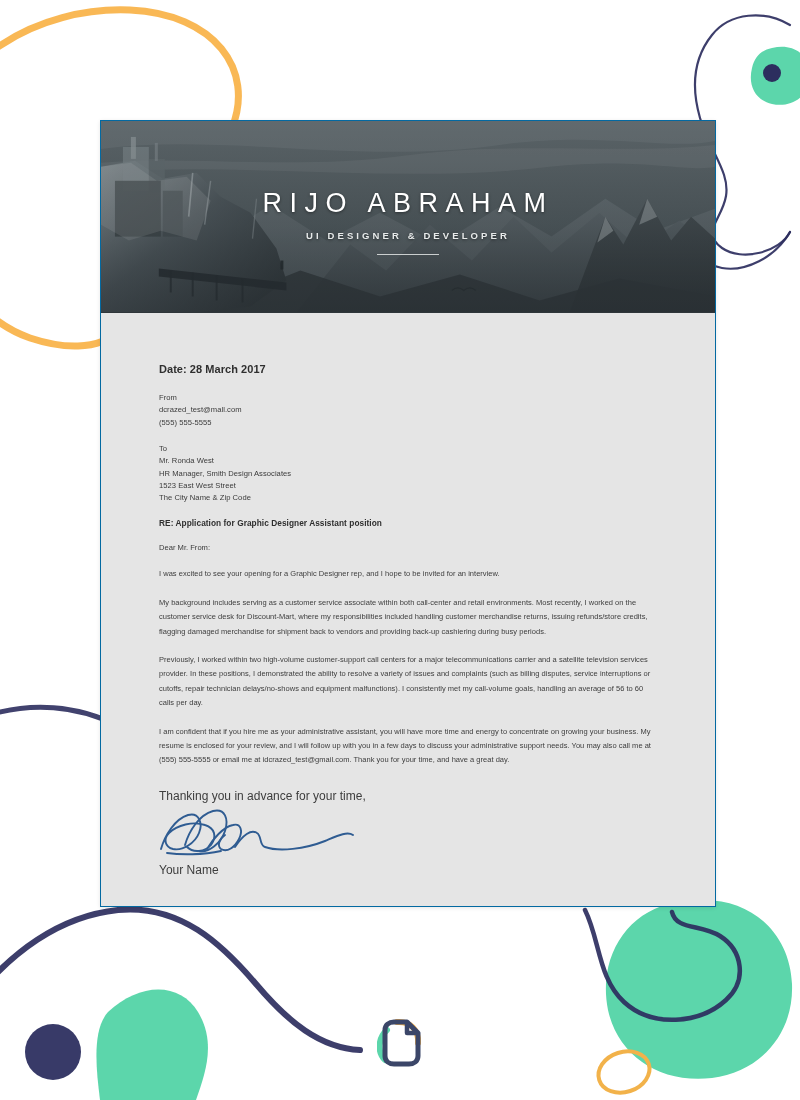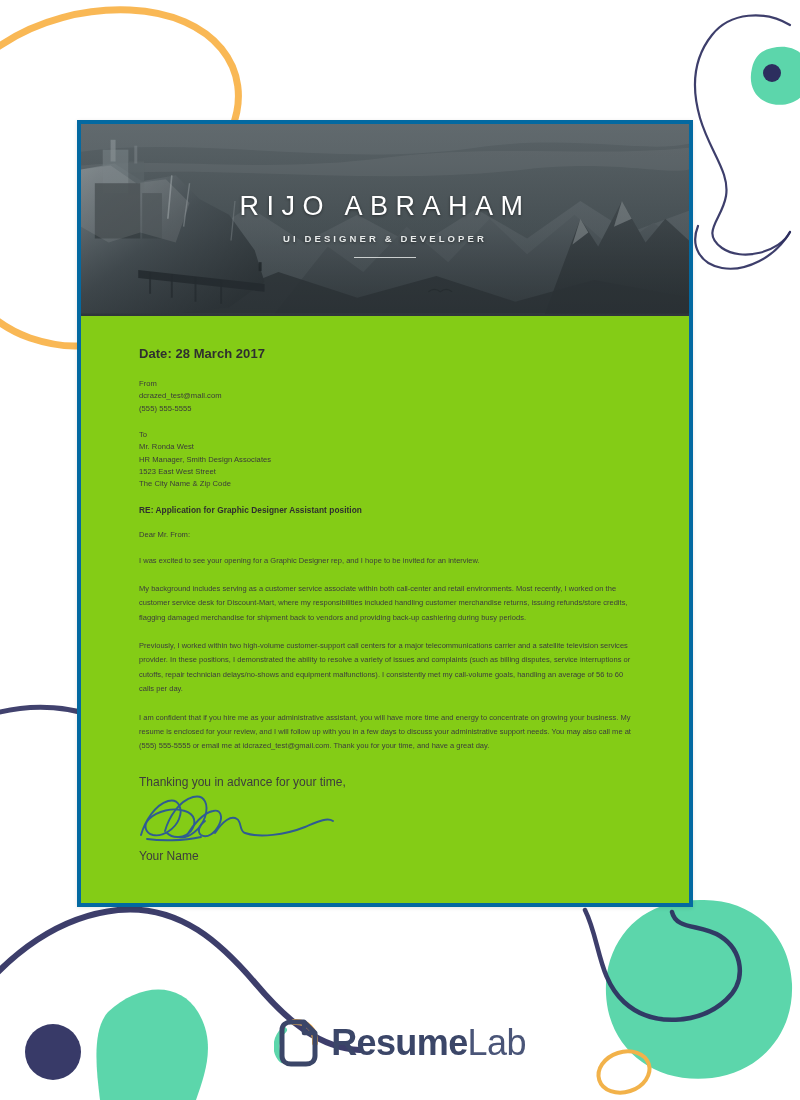--- a/index.html
+++ b/index.html
@@ -8,24 +8,24 @@
     background: #ffffff;
     font-family: "Liberation Sans", sans-serif;
     overflow: hidden;
   }
   #stage { position: relative; width: 800px; height: 1100px; background: #ffffff; }
   #deco-layer { position: absolute; inset: 0; z-index: 0; }
 
   
   #doc {
     position: absolute;
-    left: 77px; top: 120px;
+    left: 100px; top: 120px;
     width: 616px; height: 787px;
-    background: #84cc16;
-    border: 4px solid #0369a1;
+    background: #e5e5e5;
+    border: 1px solid #0369a1;
     box-shadow: 0 1px 4px rgba(0,0,0,0.10);
     z-index: 2;
     overflow: hidden;
   }
 
   
   #banner {
     position: relative;
     width: 100%; height: 192px;
     overflow: hidden;
@@ -64,21 +64,21 @@
     width: 62px; height: 1px;
     background: #d9dddd;
     opacity: 0.9;
   }
 
   
   #letter {
     padding: 28px 58px 0 58px;
     color: #2f2f2f;
   }
-  .lbl-strong { font-weight: 700; font-size: 13px; line-height: 1.55; letter-spacing: 0.05px; }
+  .lbl-strong { font-weight: 700; font-size: 11px; line-height: 1.55; letter-spacing: 0.05px; margin-top: 20px; }
   .lbl { font-size: 7.6px; line-height: 1.62; letter-spacing: 0.05px; color: #3a3a3a; }
   .blk { margin-bottom: 14px; }
   .blk .lbl { display: block; }
   #re-line { font-weight: 700; font-size: 8.3px; margin-bottom: 15px; letter-spacing: 0.05px; }
   #salutation { font-size: 7.6px; margin-bottom: 15px; color: #3a3a3a; }
   .para {
     font-size: 7.5px;
     line-height: 1.92;
     color: #3d3d3d;
     margin-bottom: 14px;
@@ -284,18 +284,15 @@
 
       <path d="M10 12 C 1 20, 0 34, 8 42" fill="none" stroke="#5cd6ab" stroke-width="6" stroke-linecap="round"></path>
 
       <path d="M20 4 C 33 3, 42 12, 41 25" fill="none" stroke="#f9b44c" stroke-width="6" stroke-linecap="round"></path>
 
       <path d="M8 12 C 8 7, 12 4, 17 4 L 30 4 L 41 15 L 41 38 C 41 43, 37 46, 32 46
                L 17 46 C 12 46, 8 43, 8 38 Z" fill="none" stroke="#3b4668" stroke-width="5" stroke-linejoin="round"></path>
 
       <path d="M30 4 L 30 15 L 41 15" fill="none" stroke="#3b4668" stroke-width="4.5" stroke-linejoin="round"></path>
     </svg>
-    <div id="logo-text">
-      <span>Resume</span><span class="thin">Lab</span>
-    </div>
   </div>
 
 </div>
 
 </body></html>

